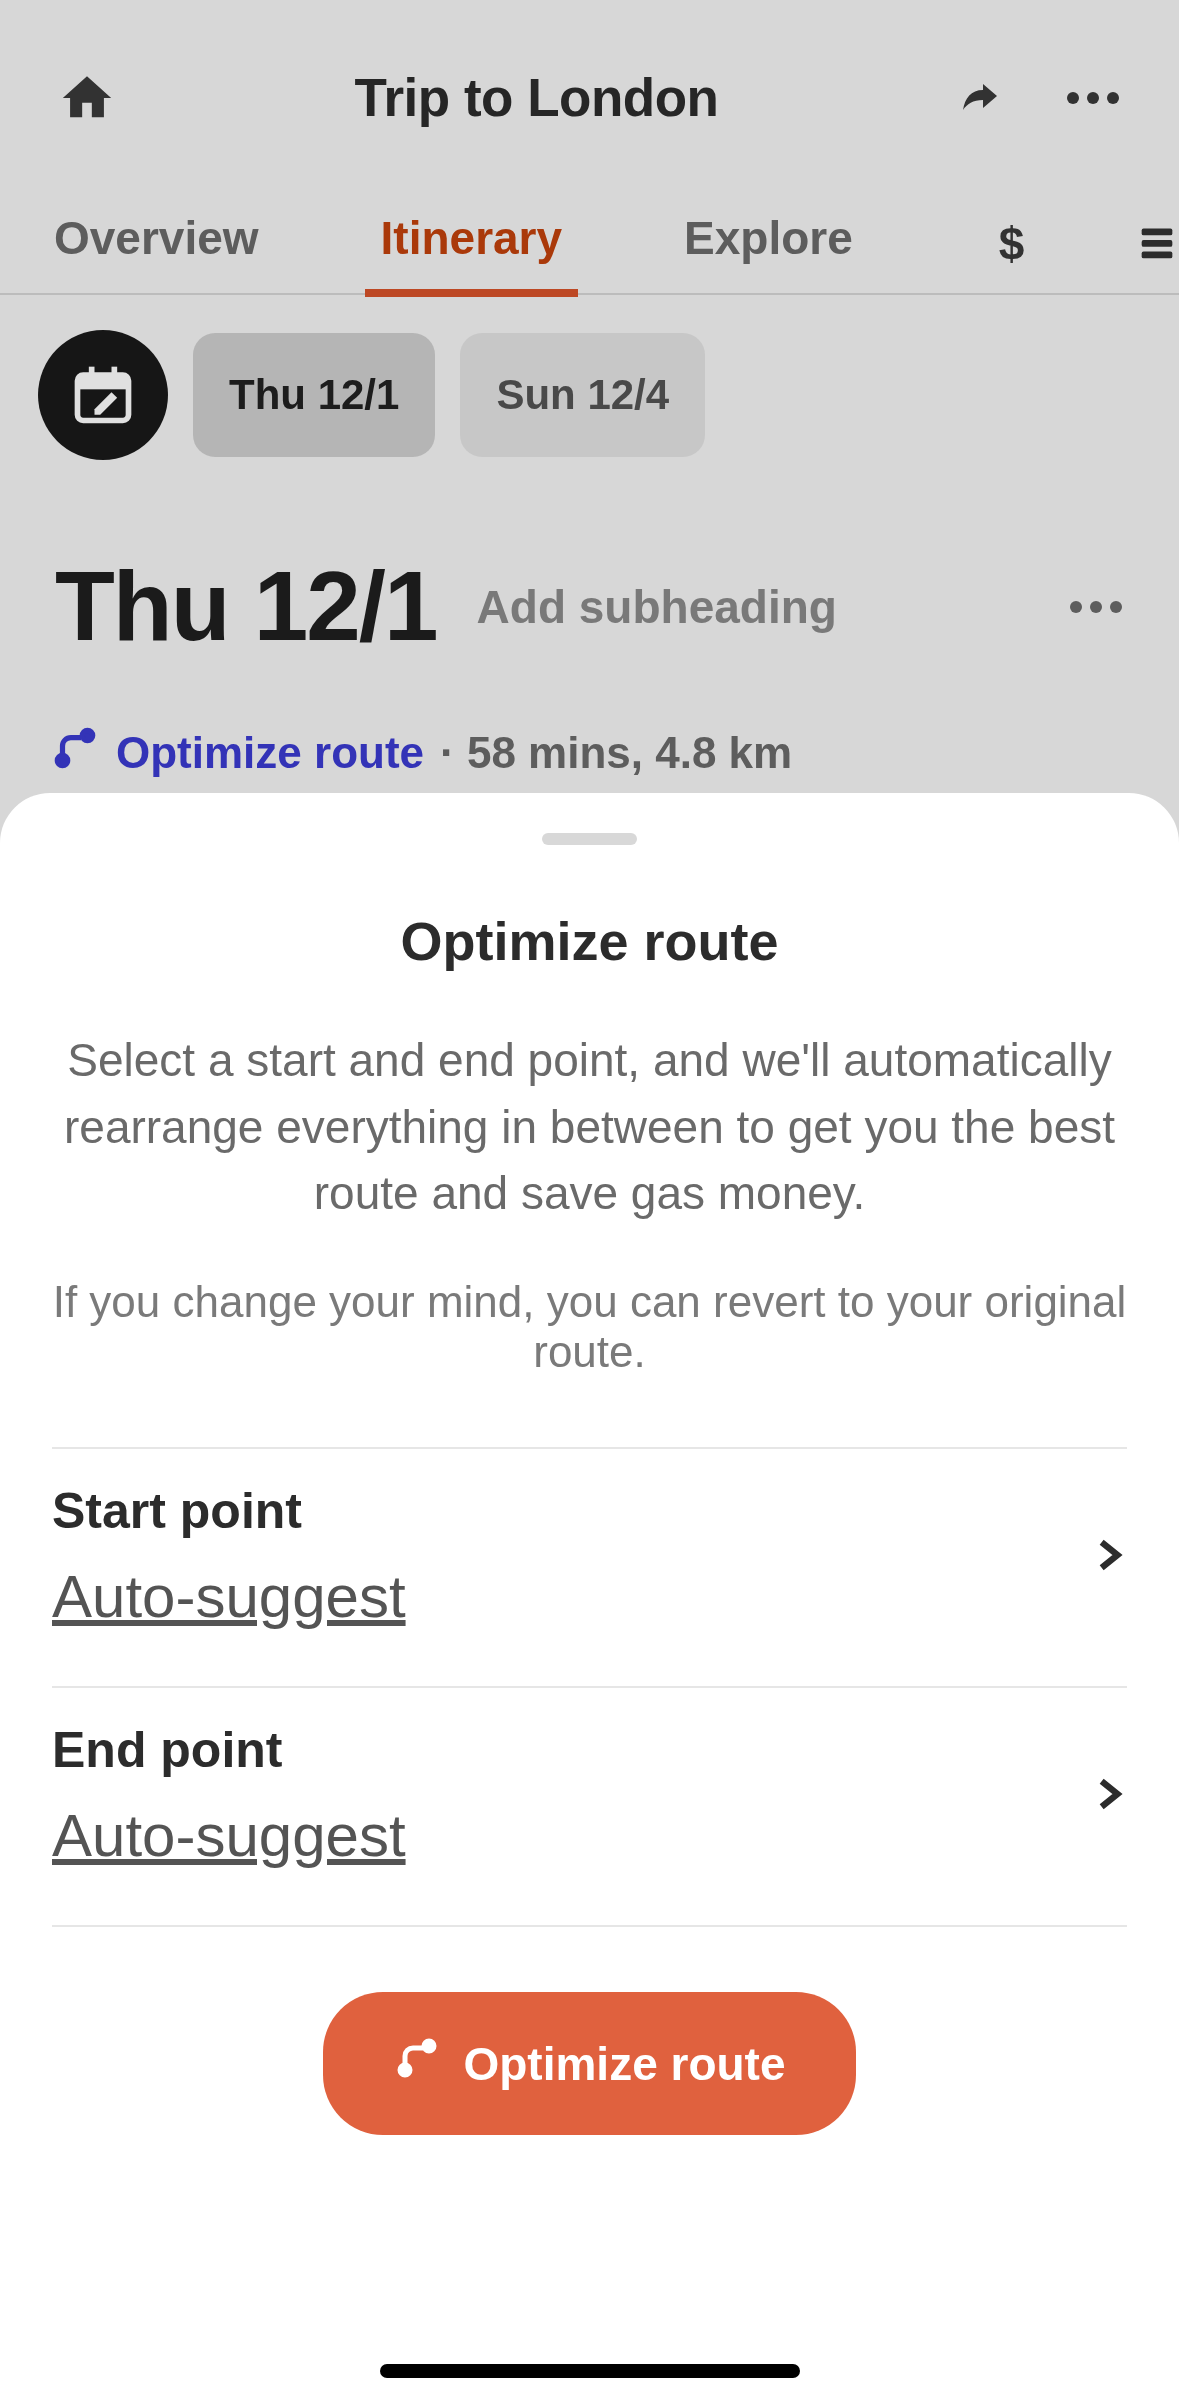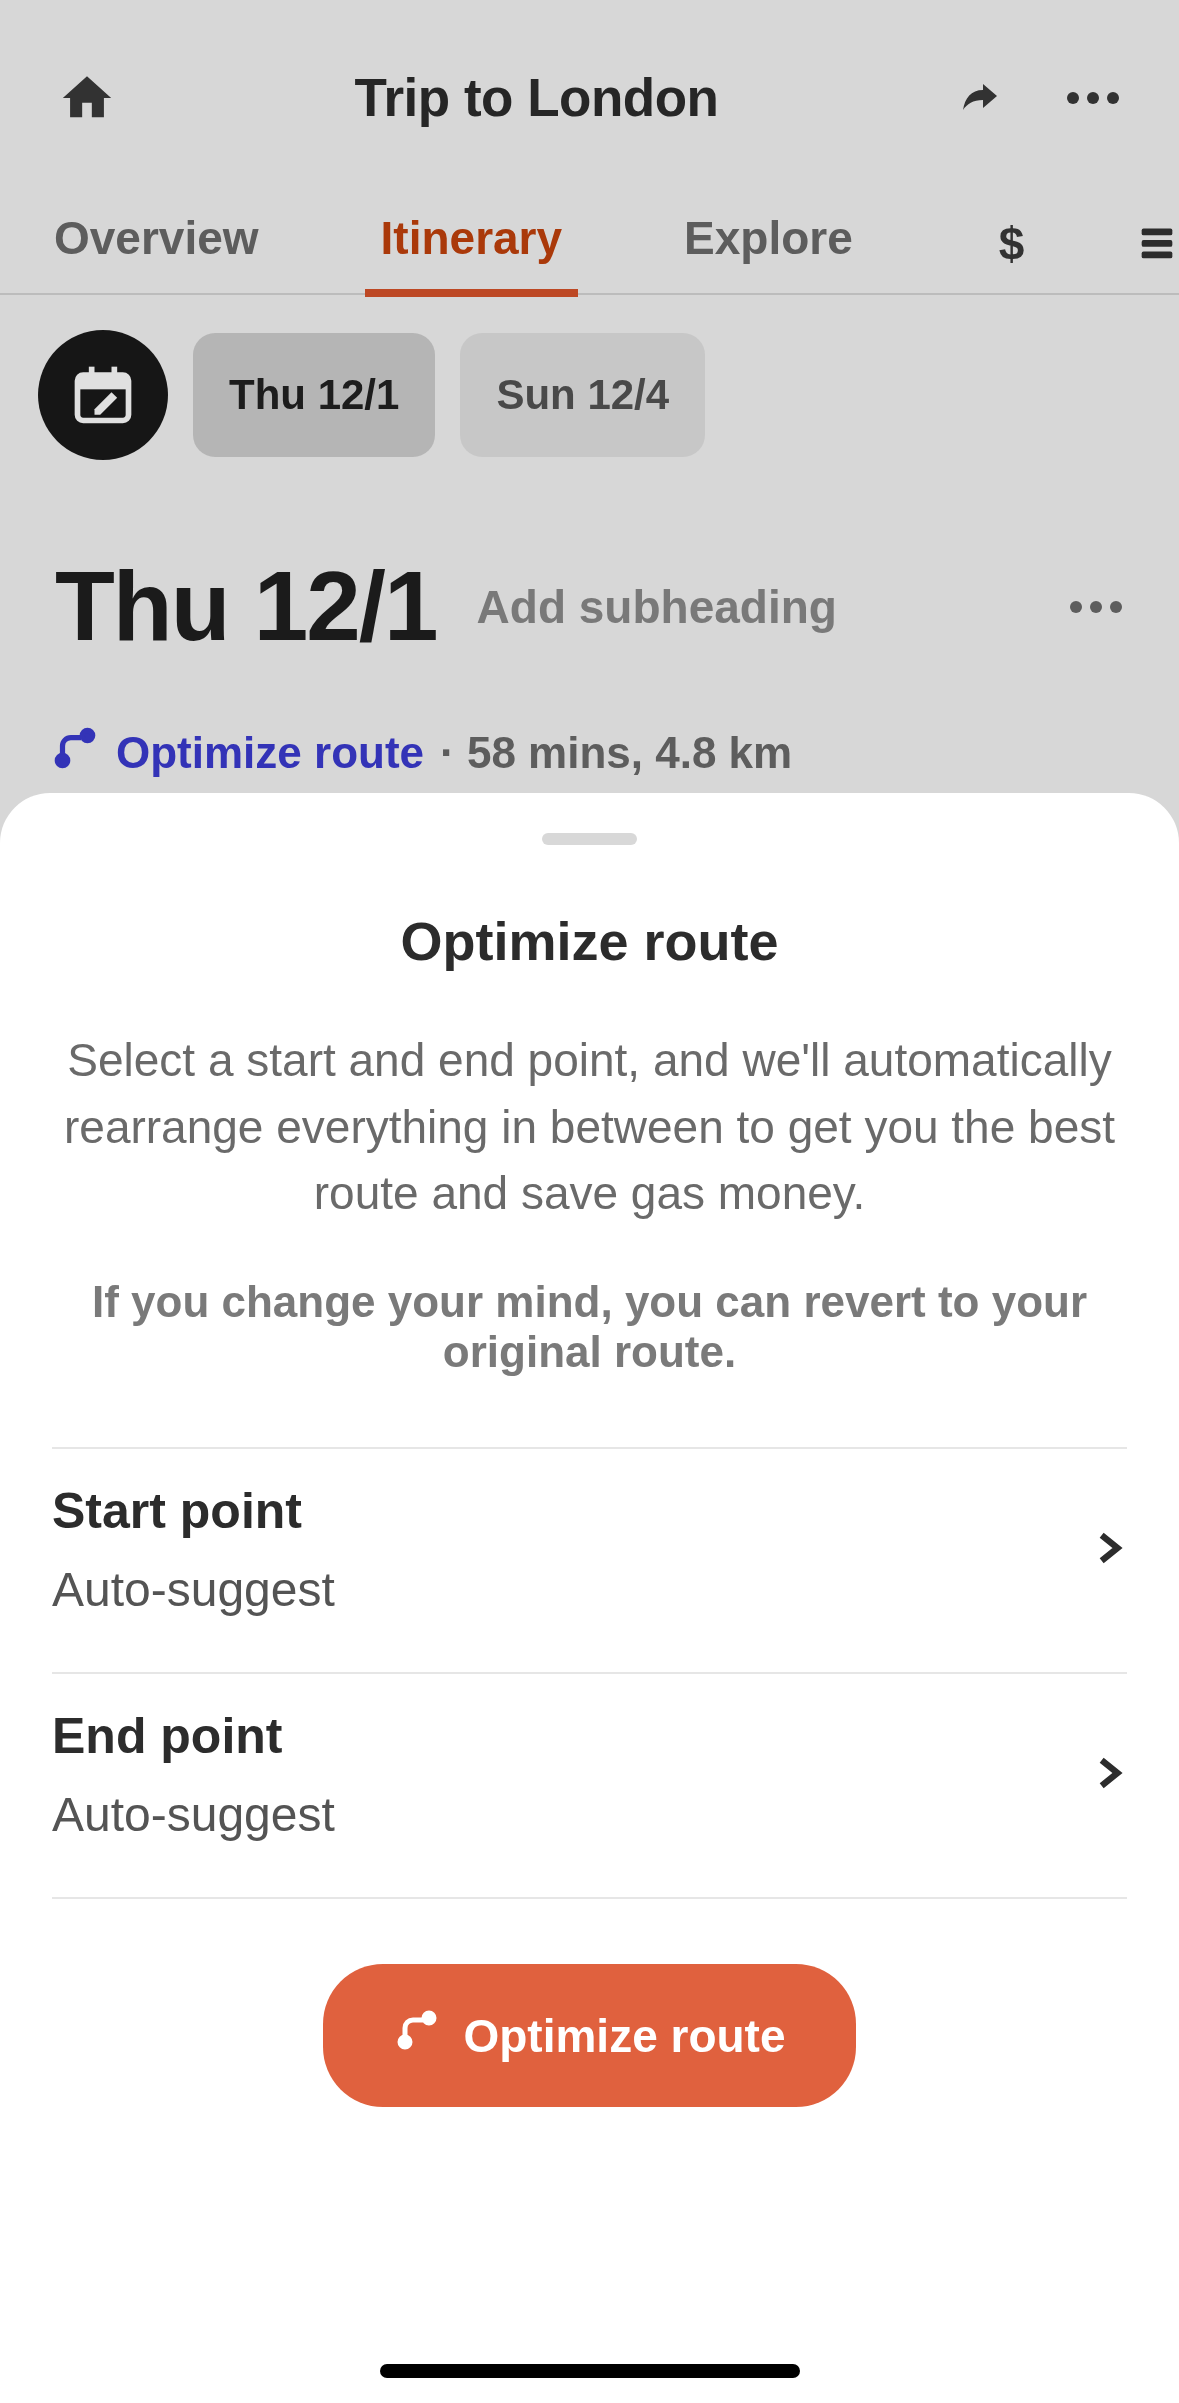--- a/index.html
+++ b/index.html
@@ -169,38 +169,38 @@
       font-size: 46px;
       font-weight: 500;
       line-height: 1.45;
       color: #6a6a6a;
       text-align: center;
       margin-bottom: 50px;
       padding: 0 10px;
     }
     .sheet-note {
       font-size: 44px;
-      font-weight: 700;
+      font-weight: 400;
       color: #7a7a7a;
       text-align: center;
       margin-bottom: 70px;
       margin-top: 16px;
     }
     .sheet-section {
       border-top: 2px solid #e6e6e6;
       padding: 33px 0 55px;
     }
     .sheet-row {
       display: flex;
       align-items: center;
       justify-content: space-between;
     }
     .sheet-row-text { display: flex; flex-direction: column; gap: 22px; }
     .sheet-label { font-size: 50px; font-weight: 800; color: #2c2c2c; }
-    .sheet-value { font-size: 48px; font-weight: 500; color: #545454; }
+    .sheet-value { font-size: 60px; font-weight: 500; color: #545454; text-decoration: underline; }
     .chevron { color: #2c2c2c; }
     .sheet-section:last-of-type { border-bottom: 2px solid #e6e6e6; }
     .optimize-btn {
       margin: 65px auto 0;
       display: flex;
       align-items: center;
       justify-content: center;
       gap: 22px;
       background: #e0613e;
       color: #fff;

